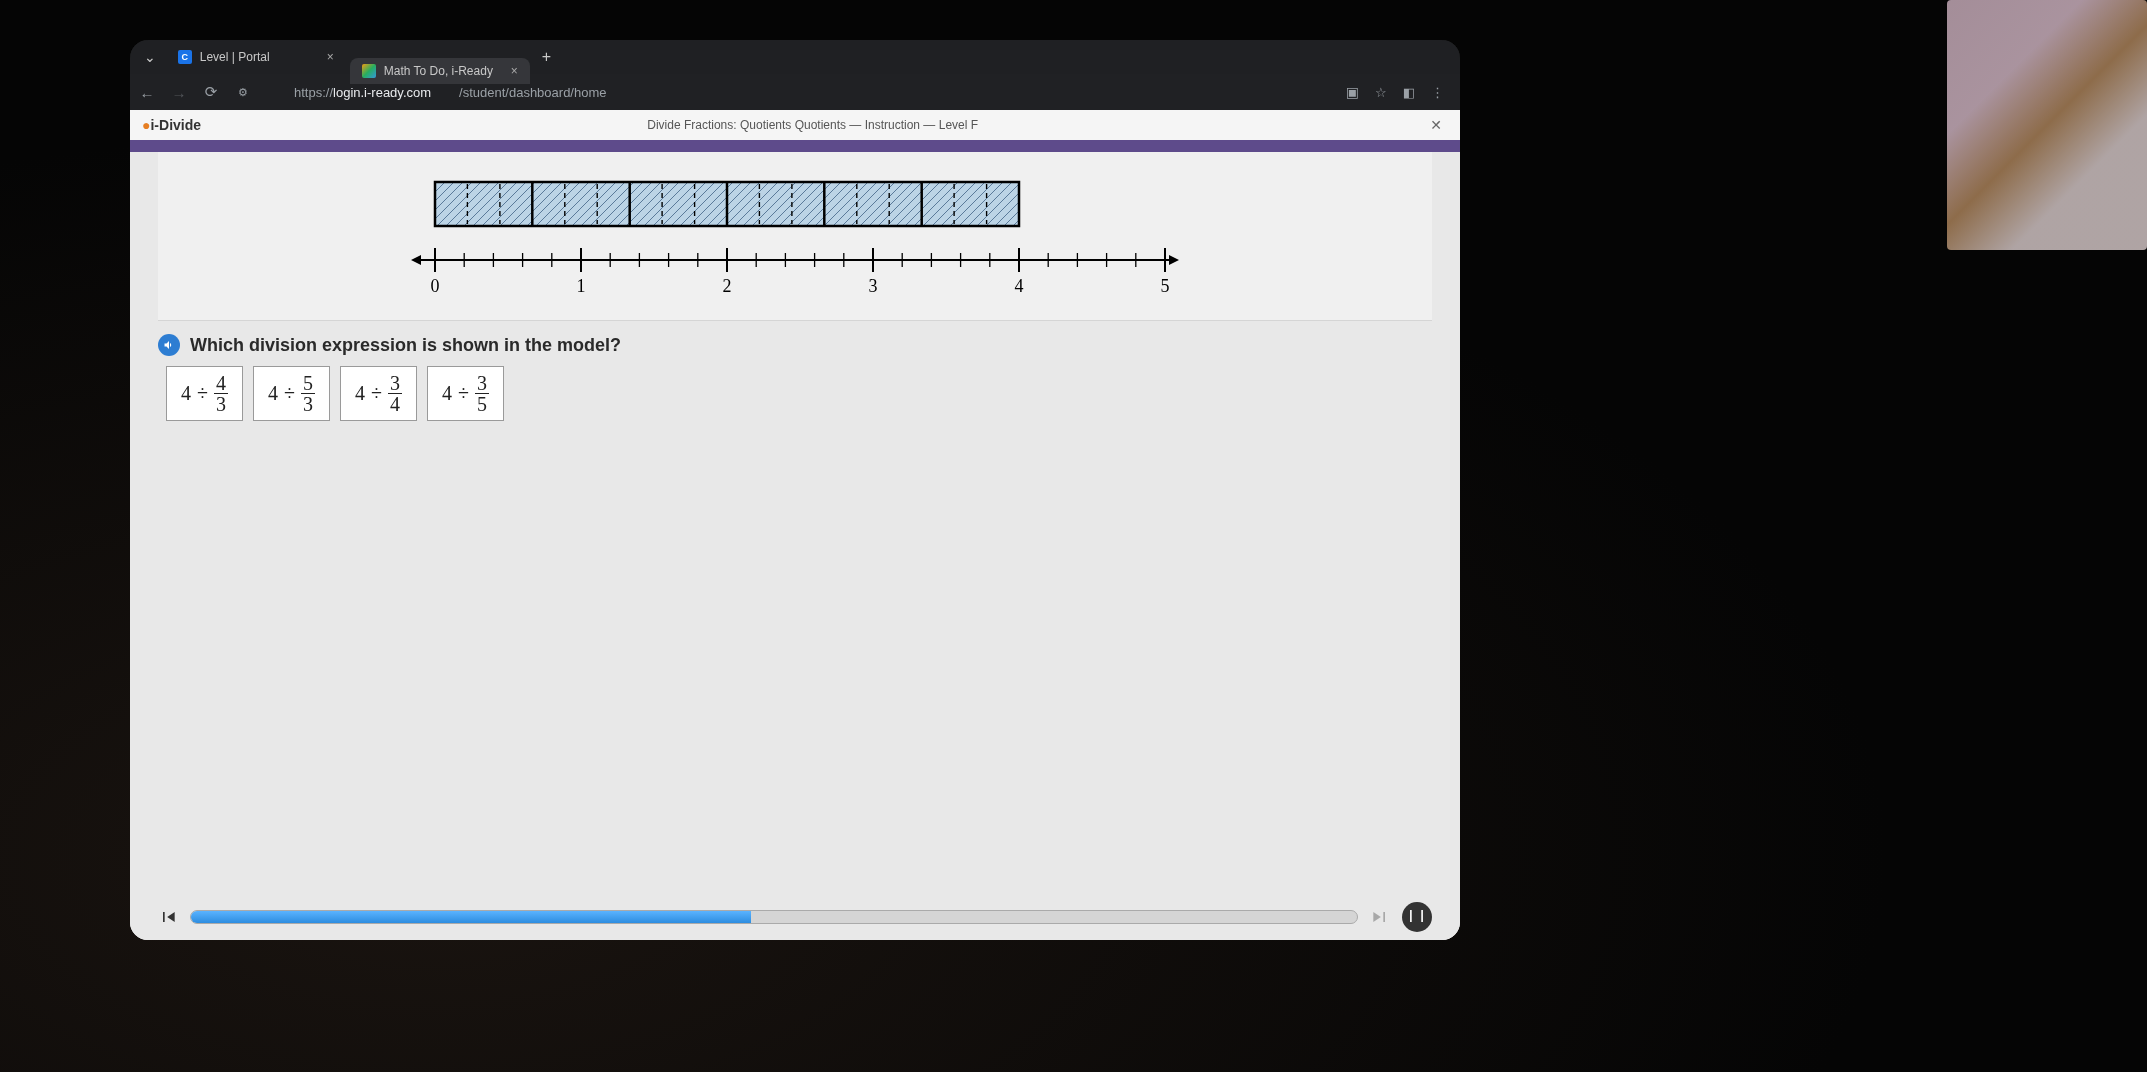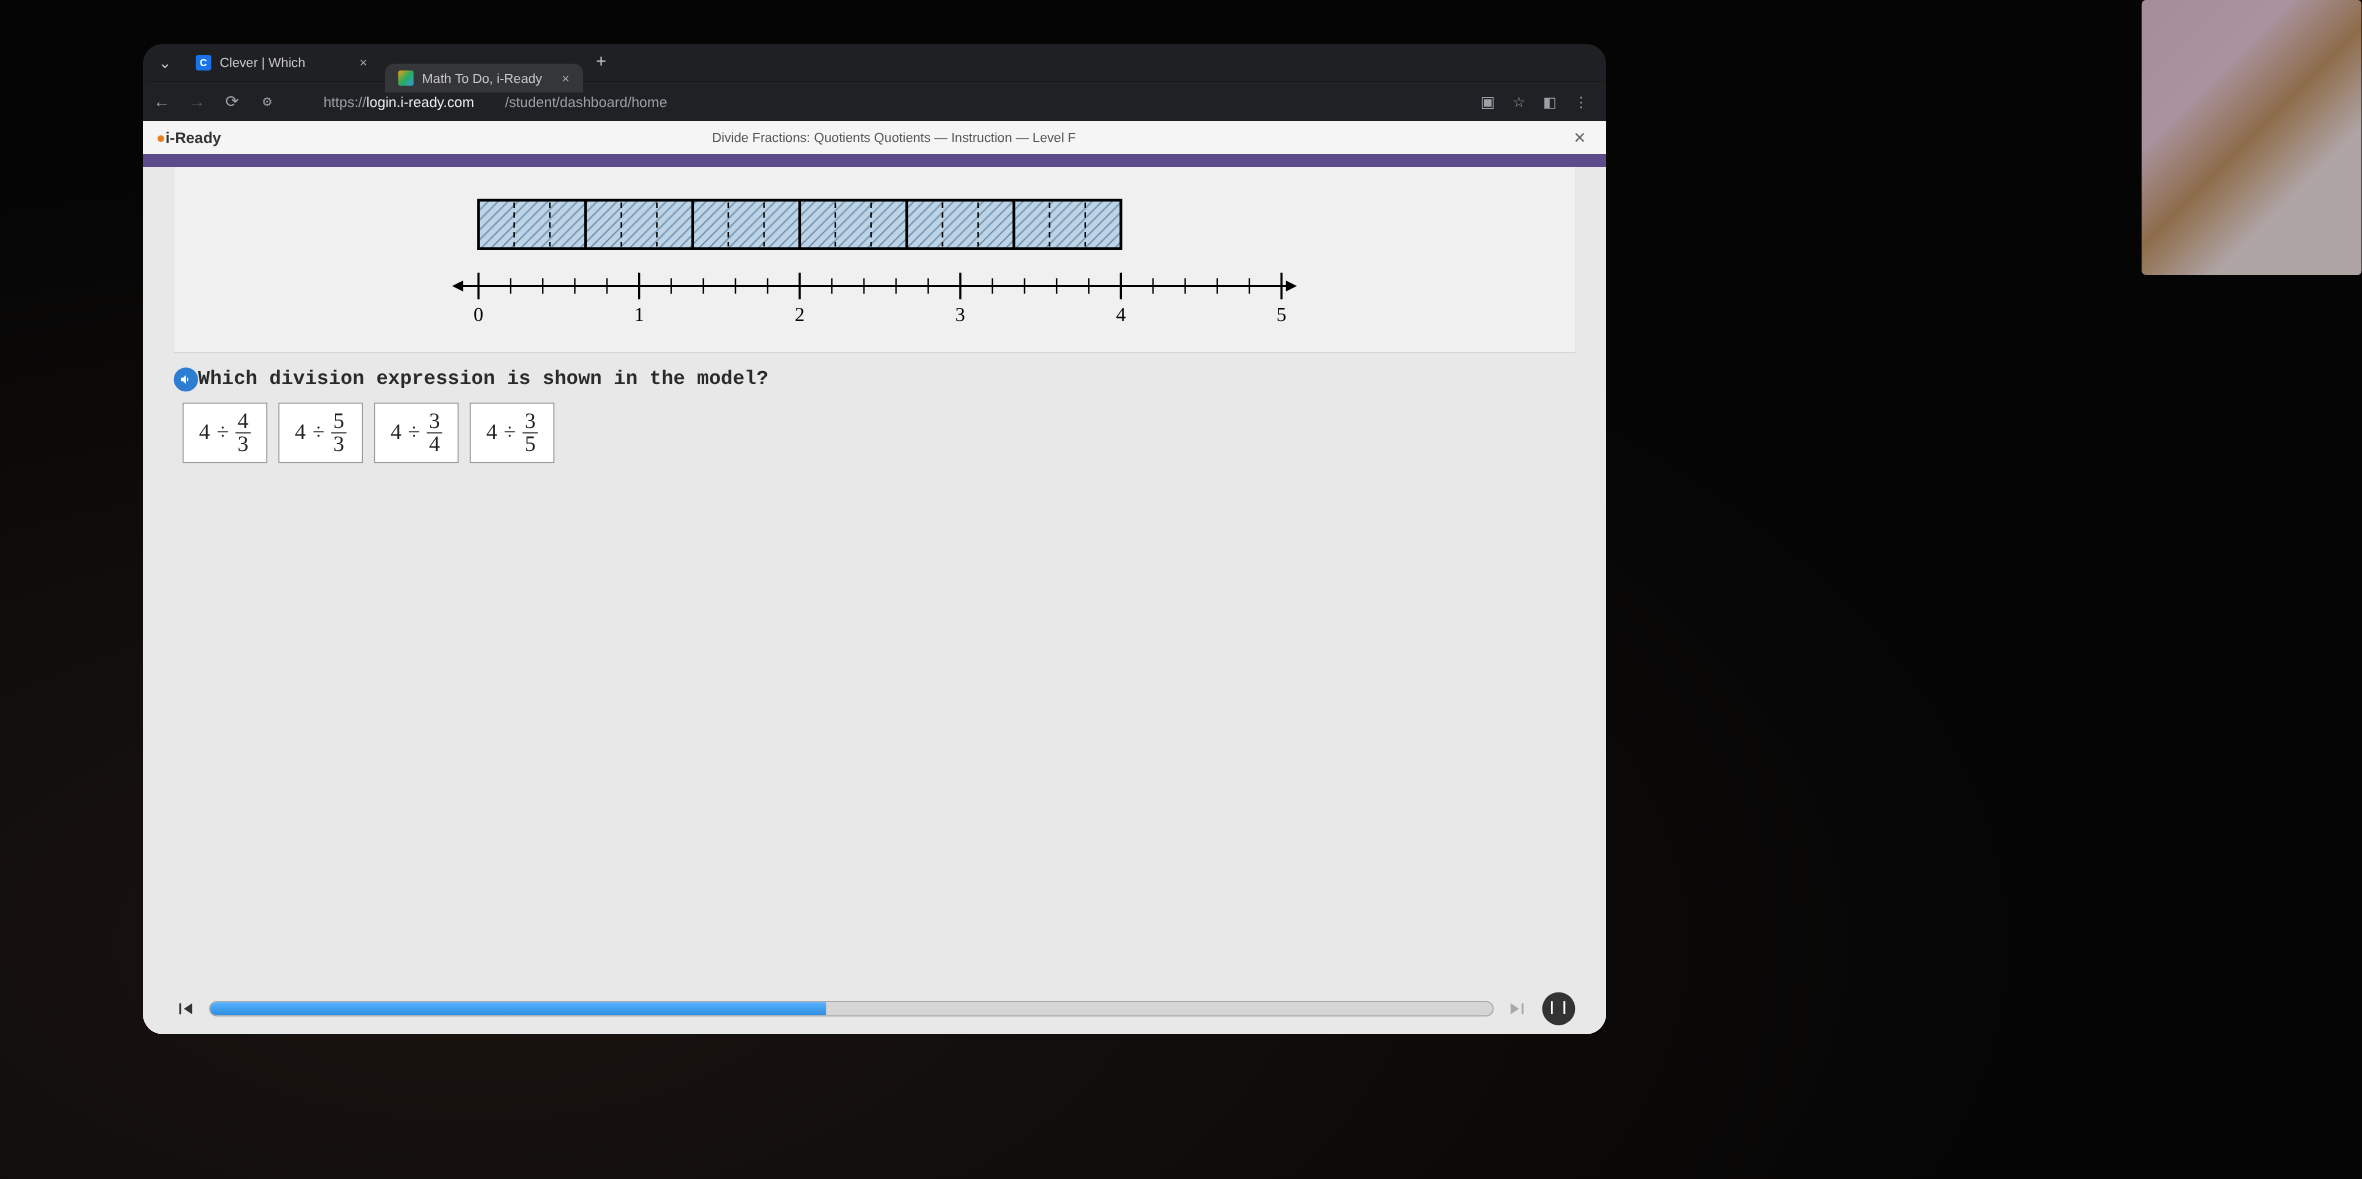--- a/index.html
+++ b/index.html
@@ -125,23 +125,22 @@
   padding: 24px 20px 18px 20px;
   box-shadow: 0 1px 0 rgba(0,0,0,0.08);
 }
 
 svg.bar-model { display: block; margin: 0 auto 6px auto; }
 svg.numline { display: block; margin: 0 auto; }
 
 .question-row {
   display: flex;
   align-items: center;
-  gap: 0;
+  gap: 10px;
   padding: 14px 36px 10px 28px;
-  font-family: Liberation Mono, monospace;
 }
 .audio-btn {
   width: 22px; height: 22px; border-radius: 50%;
   background: #2d7dd2;
   display: flex; align-items: center; justify-content: center;
   cursor: pointer;
 }
 .audio-btn svg { width: 12px; height: 12px; }
 .question-text {
   font-size: 18px;
@@ -212,21 +211,21 @@
 
 <div class="photo-bg"></div>
 <div class="second-monitor"></div>
 
 <div class="laptop">
 
   <div class="tabbar">
     <span class="tab-menu">⌄</span>
     <div class="tab">
       <span class="tab-favicon" style="background:#1a73e8;color:#fff">C</span>
-      <span>Clever | Which</span>
+      <span>Level | Portal</span>
       <span class="tab-close">×</span>
     </div>
     <div class="tab active">
       <span class="tab-favicon" style="background:linear-gradient(135deg,#f39c12,#27ae60,#3498db);"></span>
       <span>Math To Do, i-Ready</span>
       <span class="tab-close">×</span>
     </div>
     <span class="new-tab-btn">+</span>
   </div>
 
@@ -243,21 +242,21 @@
       <span>☆</span>
       <span style="font-size:13px">◧</span>
       <span>⋮</span>
     </div>
   </div>
 
   <div class="content-area">
 
     <div class="iready-header">
       <span class="iready-logo">
-        <span class="i-orange">●</span><span>i-</span><span>Ready</span>
+        <span class="i-orange">●</span><span>i-</span><span>Divide</span>
       </span>
       <span class="lesson-title">Divide Fractions: Quotients Quotients — Instruction — Level F</span>
       <span class="close-lesson">✕</span>
     </div>
     <div class="purple-bar"></div>
 
     <div class="lesson-body">
 
       <div class="model-panel">
 

